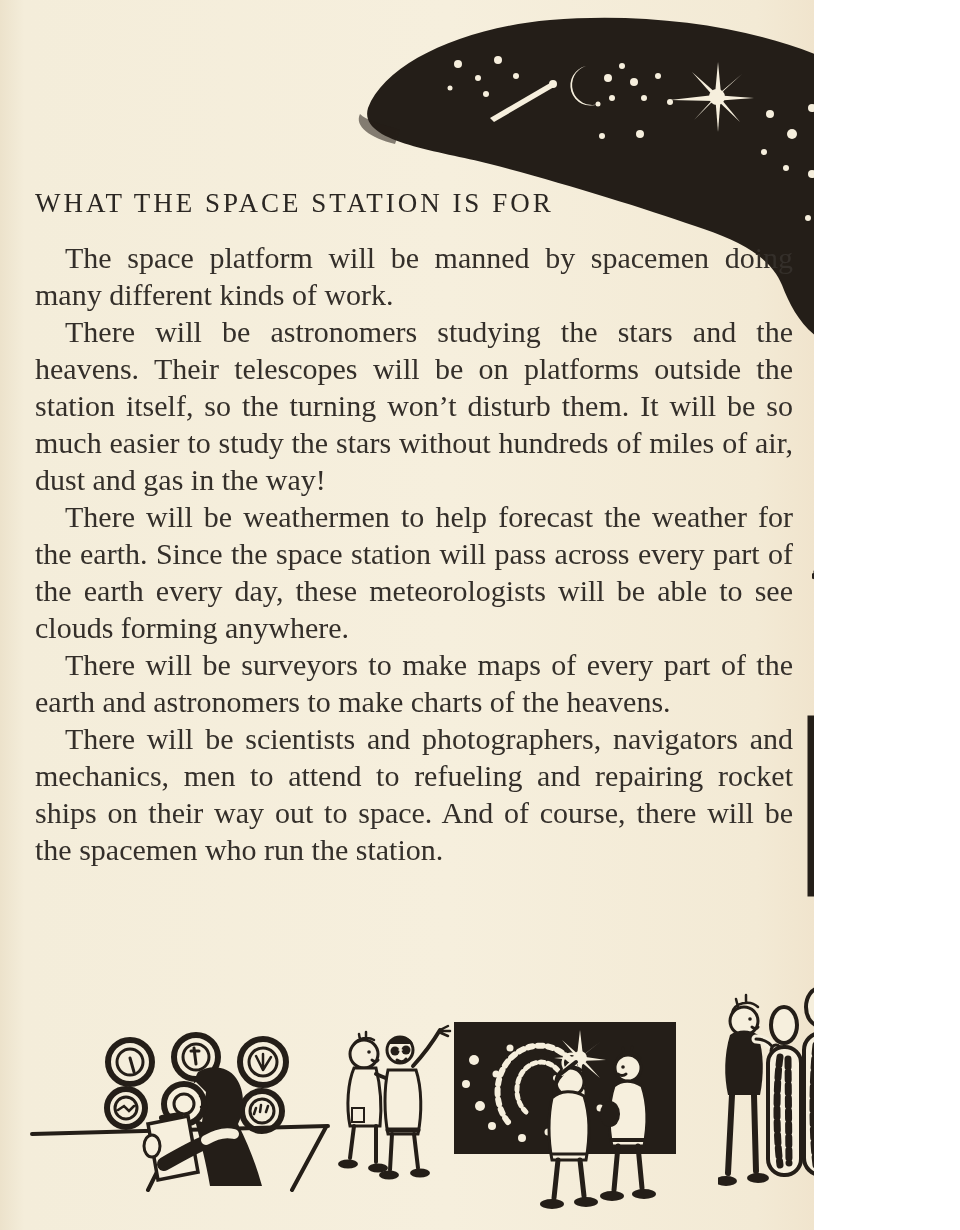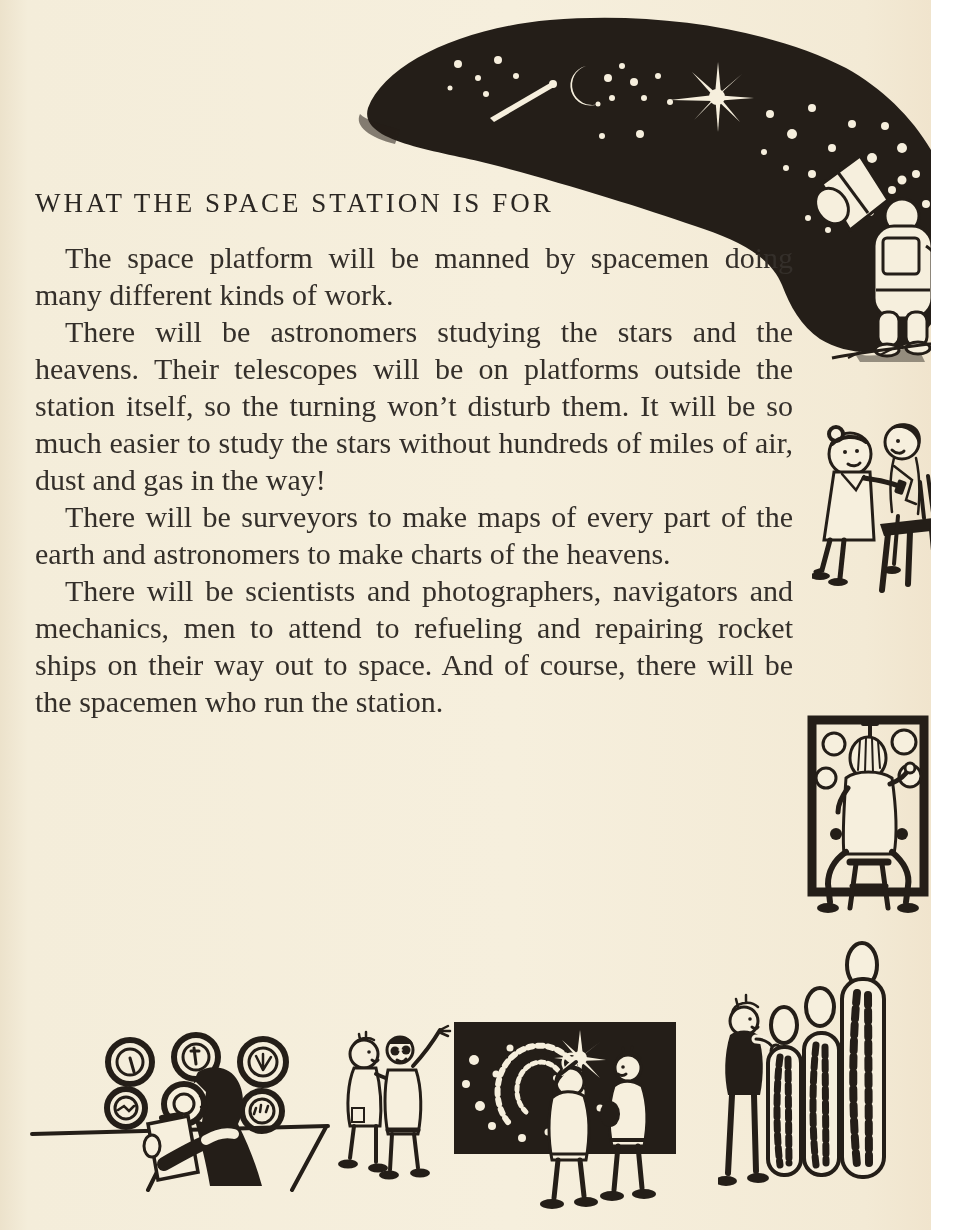--- a/index.html
+++ b/index.html
@@ -1,18 +1,18 @@
 <!DOCTYPE html>
 <html><head>
 <meta charset="utf-8">
 <style>
   html,body{margin:0;padding:0;}
   .page{
     position:relative;
-    width:931px;height:1230px;
+    width:814px;height:1230px;
     background:linear-gradient(90deg,#ece2cb 0,#f4edda 3%,#f6efdd 55%,#f3ead5 93%,#f0e4cd 100%);
     overflow:hidden;
     font-family:"Liberation Serif","DejaVu Serif",serif;
     color:#2e2a26;
     text-decoration:underline;
   }
   .text-col{
     position:absolute;left:35px;top:188px;width:758px;
   }
   .doc-title{
@@ -115,20 +115,21 @@
         <path d="M492,352 C530,344 580,340 618,334"></path>
         <path d="M508,352 L520,346 M540,349 L552,343" stroke-width="2"></path>
       </g>
     </svg>
   </div>
 
   <div class="text-col">
     <h1 class="doc-title">WHAT THE SPACE STATION IS FOR</h1>
     <p class="para">The space platform will be manned by spacemen doing many different kinds of work.</p>
     <p class="para">There will be astronomers studying the stars and the heavens. Their telescopes will be on platforms outside the station itself, so the turning won’t disturb them. It will be so much easier to study the stars without hundreds of miles of air, dust and gas in the way!</p>
+    <p class="para">There will be weathermen to help forecast the weather for the earth. Since the space station will pass across every part of the earth every day, these meteorologists will be able to see clouds forming anywhere.</p>
     <p class="para">There will be surveyors to make maps of every part of the earth and astronomers to make charts of the heavens.</p>
     <p class="para">There will be scientists and photographers, navigators and mechanics, men to attend to refueling and repairing rocket ships on their way out to space. And of course, there will be the spacemen who run the station.</p>
   </div>
 
   <div class="illo" style="left:812px;top:412px;">
     <svg width="135" height="210" viewBox="0 0 135 210" stroke="#241e18" fill="none" stroke-width="3" stroke-linecap="round">
 
       <circle cx="38" cy="42" r="21" fill="#f6efdd"></circle>
       <circle cx="24" cy="22" r="7" fill="#f6efdd" stroke-width="4"></circle>
       <path d="M20,32 C28,24 44,22 54,30" stroke-width="4"></path>

